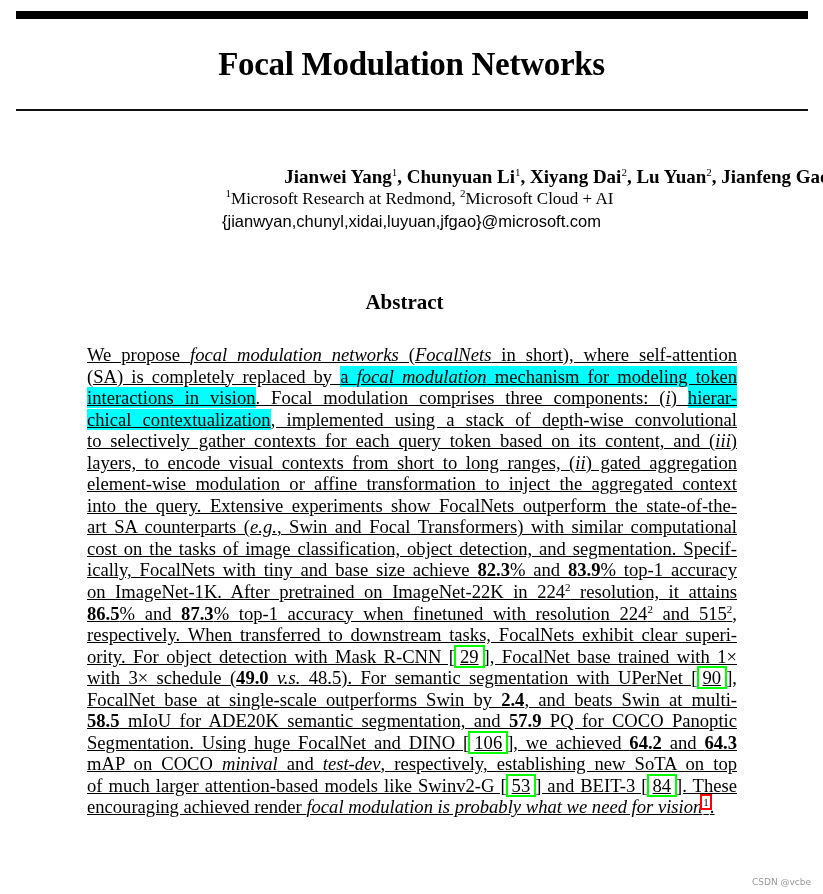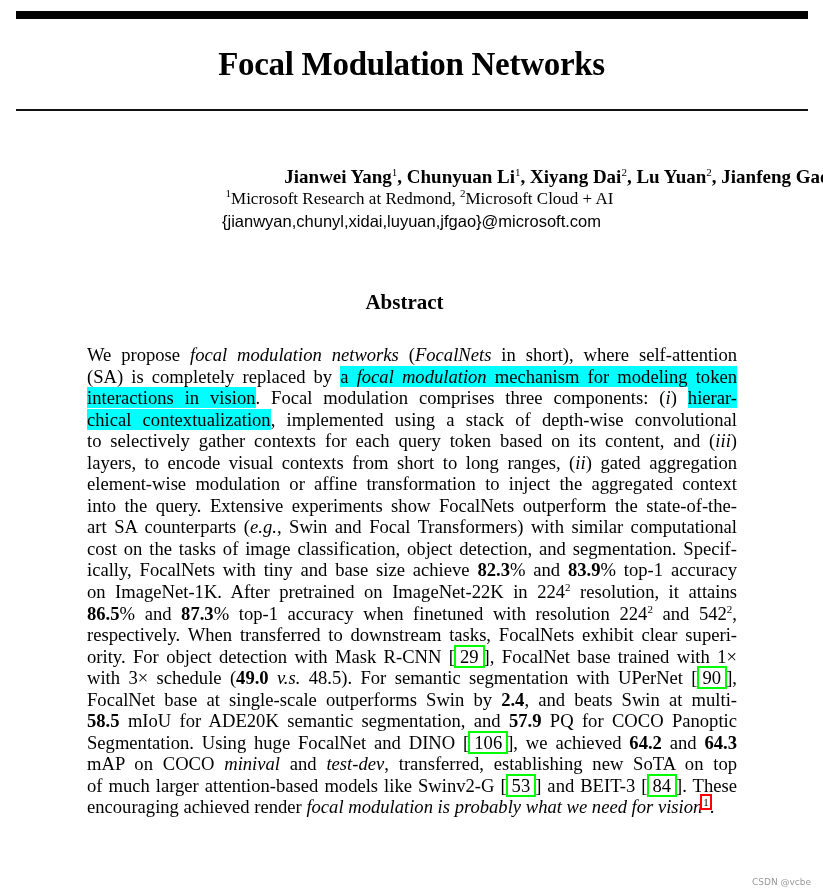--- a/index.html
+++ b/index.html
@@ -12,21 +12,21 @@
   .authors { position: absolute; left: 12px; top: 166px; width: 823px; text-align: right;
              font-weight: bold; font-size: 19px; }
   .affil { position: absolute; left: 8px; top: 189px; width: 823px; text-align: center; font-size: 17px; }
   .email { position: absolute; left: 0; top: 212px; width: 823px; text-align: center;
            font-family: Liberation Sans, sans-serif; font-size: 16.5px; }
   sup { font-size: 11px; vertical-align: 7px; line-height: 0; font-weight: normal; }
   .abs-head { position: absolute; left: 0; top: 290px; width: 809px; text-align: center;
               font-weight: bold; font-size: 21px; }
   .abstract { position: absolute; left: 87px; top: 344px; width: 650px; }
   .line { height: 21.55px; line-height: 21.55px; font-size: 18.6px; white-space: nowrap;
-          text-align: justify; text-align-last: justify; }
+          text-align: justify; text-align-last: justify; text-decoration: underline; }
   .line.last { text-align-last: left; }
   .hl { background: #00ffff; }
   .cite { outline: 2px solid #00ff00; outline-offset: -1px; padding: 0 5px; }
   .fn { outline: 2px solid #ff0000; outline-offset: 0px; padding: 0 1px; }
   .it { font-style: italic; }
   .bf { font-weight: bold; }
   .watermark { position: absolute; right: 12px; top: 877px; font-family: "DejaVu Sans", sans-serif;
                font-size: 9px; color: #999; }
 </style>
 </head>
@@ -48,25 +48,25 @@
     <div class="line"><span class="hl">interactions in vision</span><span>. Focal modulation comprises three components: (</span><span class="it">i</span><span>) </span><span class="hl">hierar-</span></div>
     <div class="line"><span class="hl">chical contextualization</span><span>, implemented using a stack of depth-wise convolutional</span></div>
     <div class="line"><span>to selectively gather contexts for each query token based on its content, and (</span><span class="it">iii</span><span>)</span></div>
     <div class="line"><span>layers, to encode visual contexts from short to long ranges, (</span><span class="it">ii</span><span>) gated aggregation</span></div>
     <div class="line"><span>element-wise modulation or affine transformation to inject the aggregated context</span></div>
     <div class="line"><span>into the query. Extensive experiments show FocalNets outperform the state-of-the-</span></div>
     <div class="line"><span>art SA counterparts (</span><span class="it">e.g.</span><span>, Swin and Focal Transformers) with similar computational</span></div>
     <div class="line"><span>cost on the tasks of image classification, object detection, and segmentation. Specif-</span></div>
     <div class="line"><span>ically, FocalNets with tiny and base size achieve </span><span class="bf">82.3</span><span>% and </span><span class="bf">83.9</span><span>% top-1 accuracy</span></div>
     <div class="line"><span>on ImageNet-1K. After pretrained on ImageNet-22K in 224</span><sup>2</sup><span> resolution, it attains</span></div>
-    <div class="line"><span class="bf">86.5</span><span>% and </span><span class="bf">87.3</span><span>% top-1 accuracy when finetuned with resolution 224</span><sup>2</sup><span> and 542</span><sup>2</sup><span>,</span></div>
+    <div class="line"><span class="bf">86.5</span><span>% and </span><span class="bf">87.3</span><span>% top-1 accuracy when finetuned with resolution 224</span><sup>2</sup><span> and 515</span><sup>2</sup><span>,</span></div>
     <div class="line"><span>respectively. When transferred to downstream tasks, FocalNets exhibit clear superi-</span></div>
     <div class="line"><span>ority. For object detection with Mask R-CNN [</span><span class="cite">29</span><span>], FocalNet base trained with 1×</span></div>
     <div class="line"><span>with 3× schedule (</span><span class="bf">49.0</span><span> </span><span class="it">v.s.</span><span> 48.5). For semantic segmentation with UPerNet [</span><span class="cite">90</span><span>],</span></div>
     <div class="line"><span>FocalNet base at single-scale outperforms Swin by </span><span class="bf">2.4</span><span>, and beats Swin at multi-</span></div>
     <div class="line"><span class="bf">58.5</span><span> mIoU for ADE20K semantic segmentation, and </span><span class="bf">57.9</span><span> PQ for COCO Panoptic</span></div>
     <div class="line"><span>Segmentation. Using huge FocalNet and DINO [</span><span class="cite">106</span><span>], we achieved </span><span class="bf">64.2</span><span> and </span><span class="bf">64.3</span></div>
-    <div class="line"><span>mAP on COCO </span><span class="it">minival</span><span> and </span><span class="it">test-dev</span><span>, transferred, establishing new SoTA on top</span></div>
+    <div class="line"><span>mAP on COCO </span><span class="it">minival</span><span> and </span><span class="it">test-dev</span><span>, respectively, establishing new SoTA on top</span></div>
     <div class="line"><span>of much larger attention-based models like Swinv2-G [</span><span class="cite">53</span><span>] and BEIT-3 [</span><span class="cite">84</span><span>]. These</span></div>
     <div class="line last"><span>encouraging achieved render </span><span class="it">focal modulation is probably what we need for vision</span><sup class="fn">1</sup><span>.</span></div>
   </div>
 
 <div class="watermark">CSDN @vcbe</div>
 
 </body></html>

